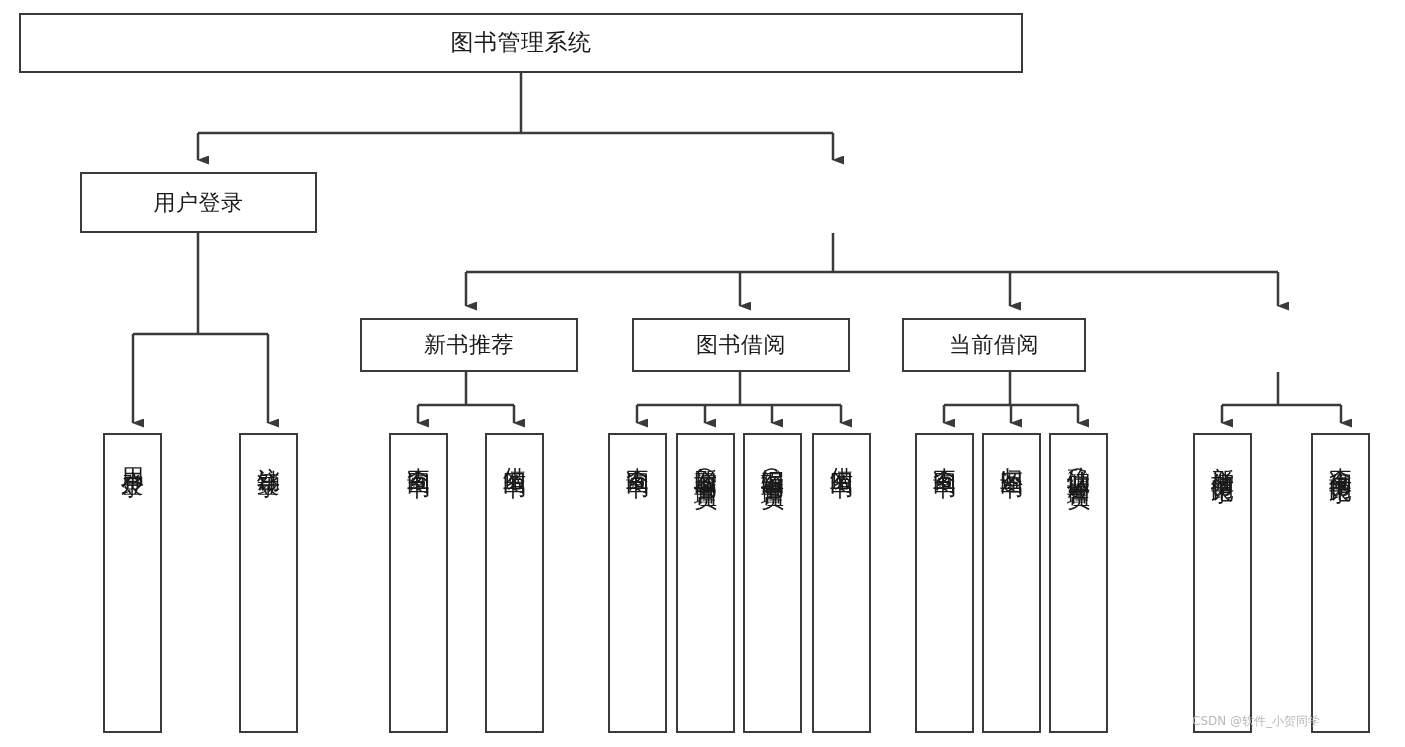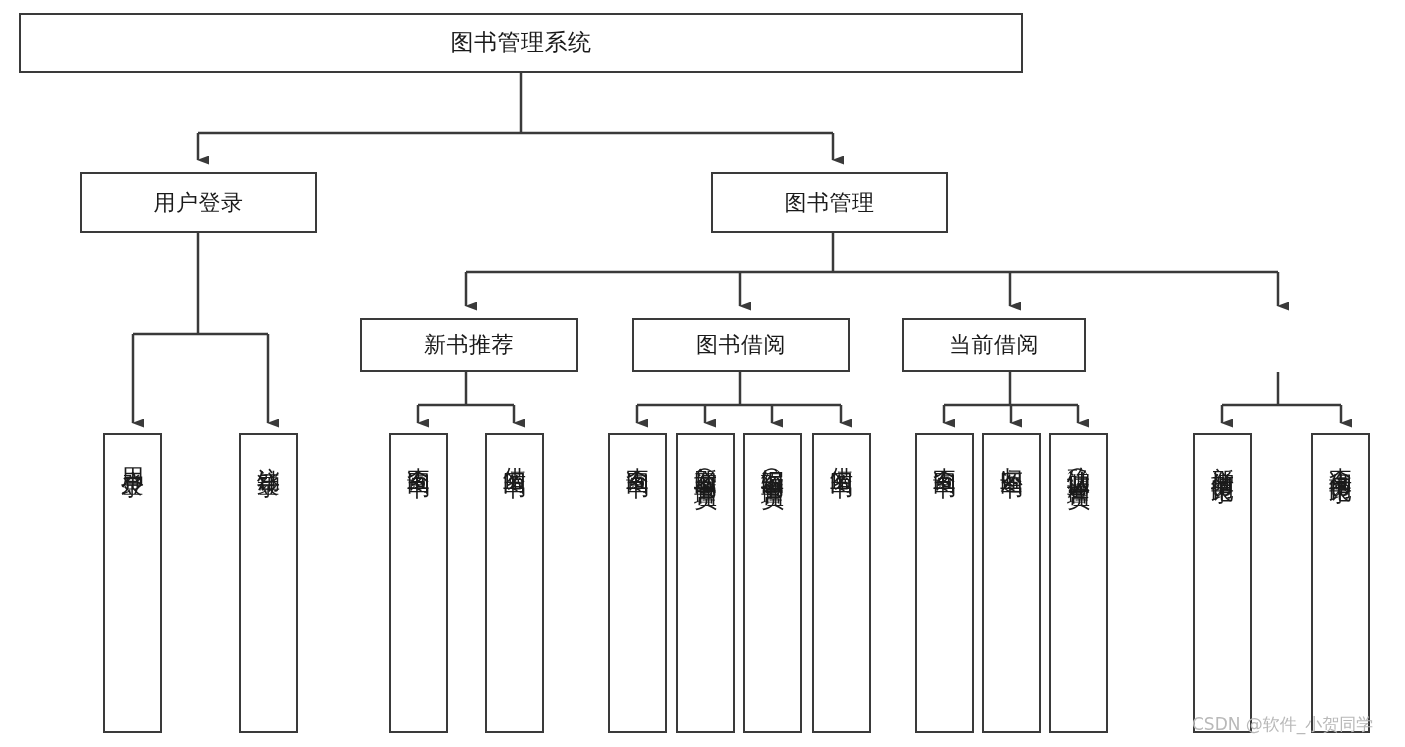--- a/index.html
+++ b/index.html
@@ -60,21 +60,21 @@
   .leaf .node-label {
     writing-mode: vertical-rl;
     text-orientation: upright;
     font-size: 23px;
     line-height: 1.0;
     letter-spacing: 3px;
     white-space: nowrap;
   }
   .watermark {
     position: absolute;
-    font-size: 17px;
+    font-size: 12px;
     color: #b9b9b9;
     white-space: nowrap;
     z-index: 5;
     font-family: "DejaVu Sans", "Liberation Sans", sans-serif;
   }
 </style>
 </head>
 <body>
 
 <div id="diagram-root">
@@ -131,23 +131,20 @@
   </svg>
 
   <div class="node lvl0" style="left:19px; top:13px; width:1004px; height:60px;">
     <span class="node-label">图书管理系统</span>
   </div>
 
   <div class="node lvl1" style="left:80px; top:172px; width:237px; height:61px;">
     <span class="node-label">用户登录</span>
   </div>
 
-  <div class="node lvl1" style="left:711px; top:172px; width:237px; height:61px;">
-    <span class="node-label">图书管理</span>
-  </div>
 
   <div class="node lvl2" style="left:360px; top:318px; width:218px; height:54px;">
     <span class="node-label">新书推荐</span>
   </div>
 
   <div class="node lvl2" style="left:632px; top:318px; width:218px; height:54px;">
     <span class="node-label">图书借阅</span>
   </div>
 
   <div class="node lvl2" style="left:902px; top:318px; width:184px; height:54px;">

